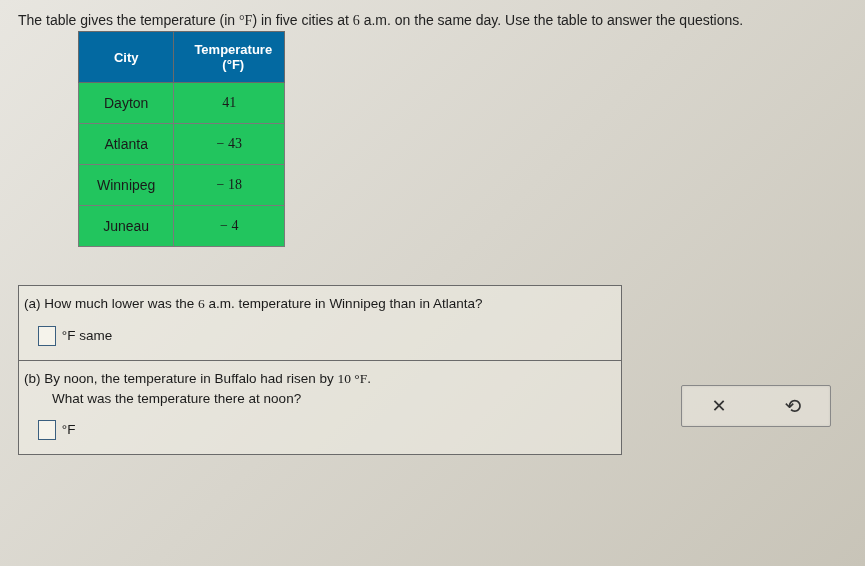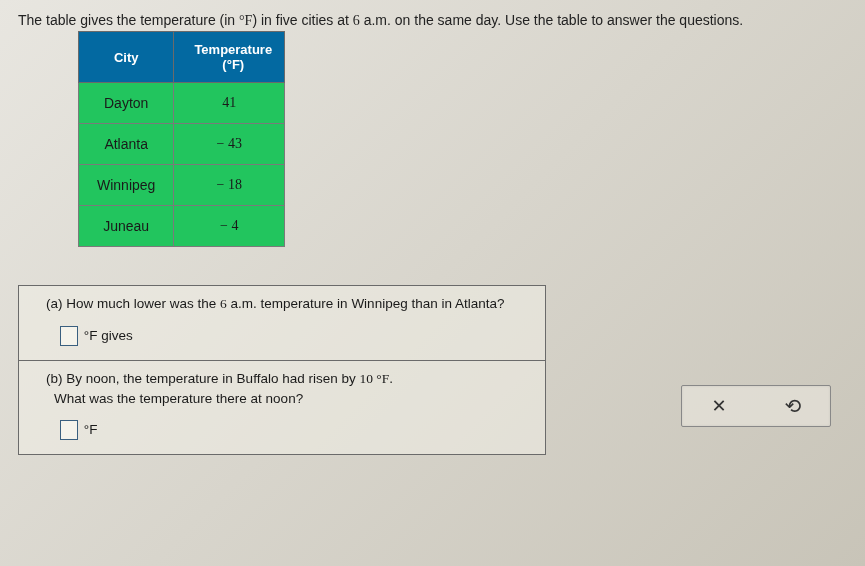--- a/index.html
+++ b/index.html
@@ -57,22 +57,22 @@
     table.data td.temp {
       min-width: 100px;
       font-family: Liberation Serif, serif;
     }
     .questions {
       margin-top: 38px;
     }
     .qbox {
       border: 1px solid #6a6a6a;
       background: rgba(240,238,230,0.55);
-      width: 528px;
-      padding: 10px 12px 14px 27px;
+      width: 604px;
+      padding: 10px 12px 14px 5px;
       font-size: 13.5px;
     }
     .qbox + .qbox {
       border-top: none;
     }
     .qlabel {
       display: inline;
     }
     .answer-line {
       margin-top: 14px;
@@ -153,28 +153,28 @@
   </tbody>
 </table>
 
 <div class="questions">
 
   <div class="qbox">
     <span class="qlabel">(a)</span>
     <span> How much lower was the </span><span class="math">6</span><span> a.m. temperature in Winnipeg than in Atlanta?</span>
     <div class="answer-line">
       <span class="input-box"></span>
-      <span>°F gives</span>
+      <span>°F same</span>
     </div>
   </div>
 
   <div class="qbox">
     <span class="qlabel">(b)</span>
     <span> By noon, the temperature in Buffalo had risen by </span><span class="math">10 °F</span><span>.</span>
-    <div style="margin-top:4px; margin-left:8px;">What was the temperature there at noon?</div>
+    <div style="margin-top:4px; margin-left:28px;">What was the temperature there at noon?</div>
     <div class="answer-line">
       <span class="input-box"></span>
       <span>°F</span>
     </div>
   </div>
 
 </div>
 
 <div class="side-panel">
   <div class="btn">

